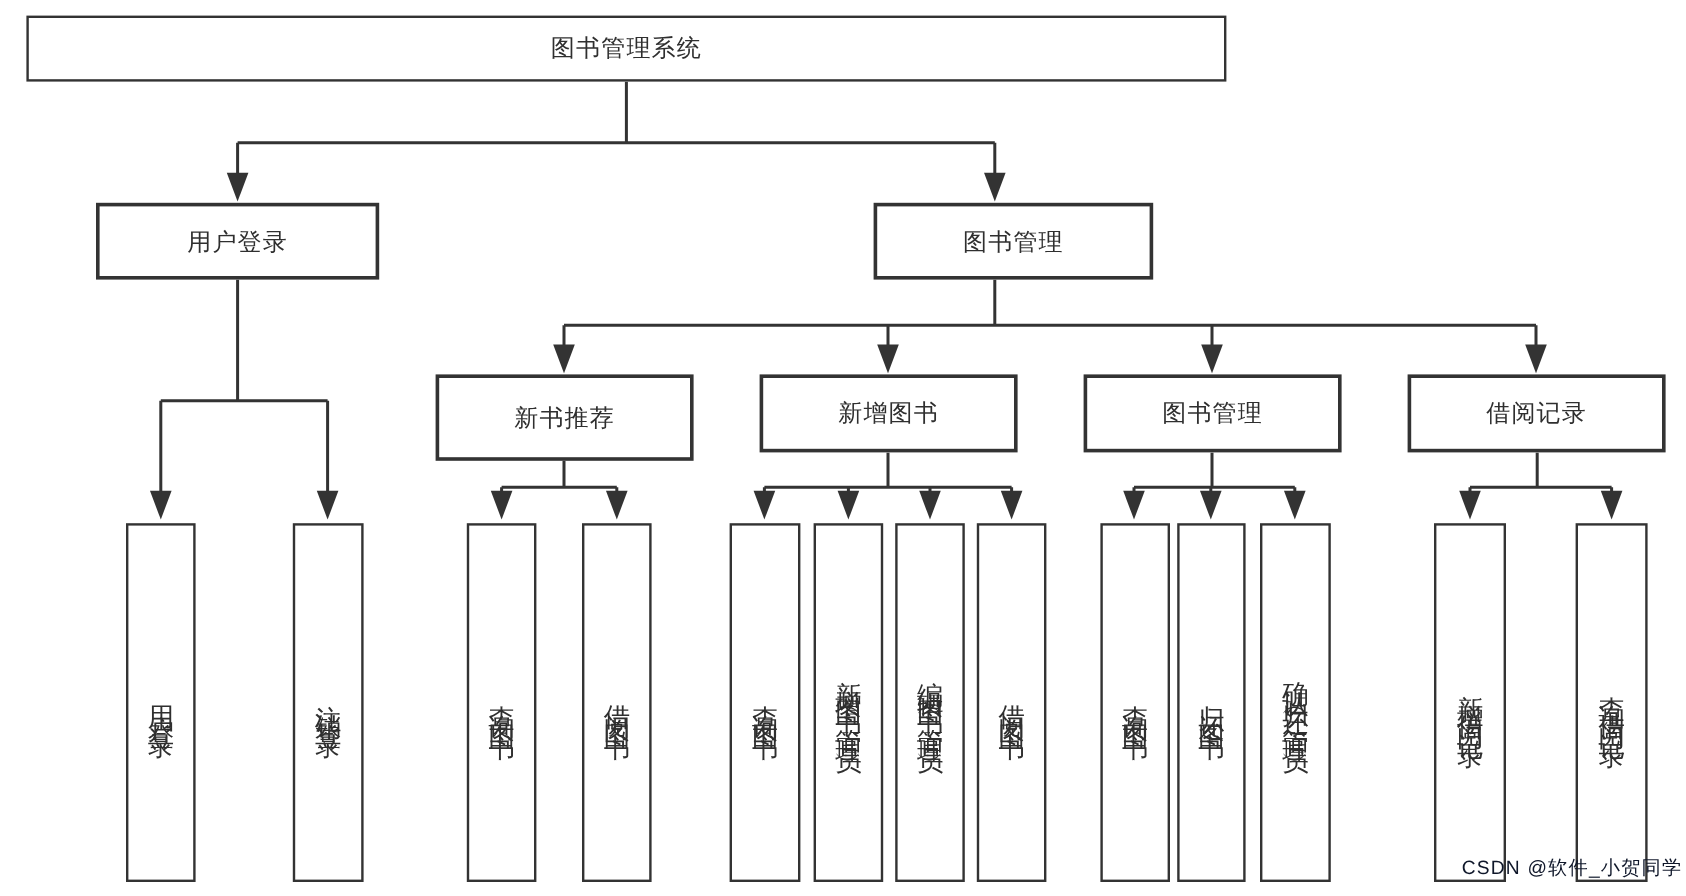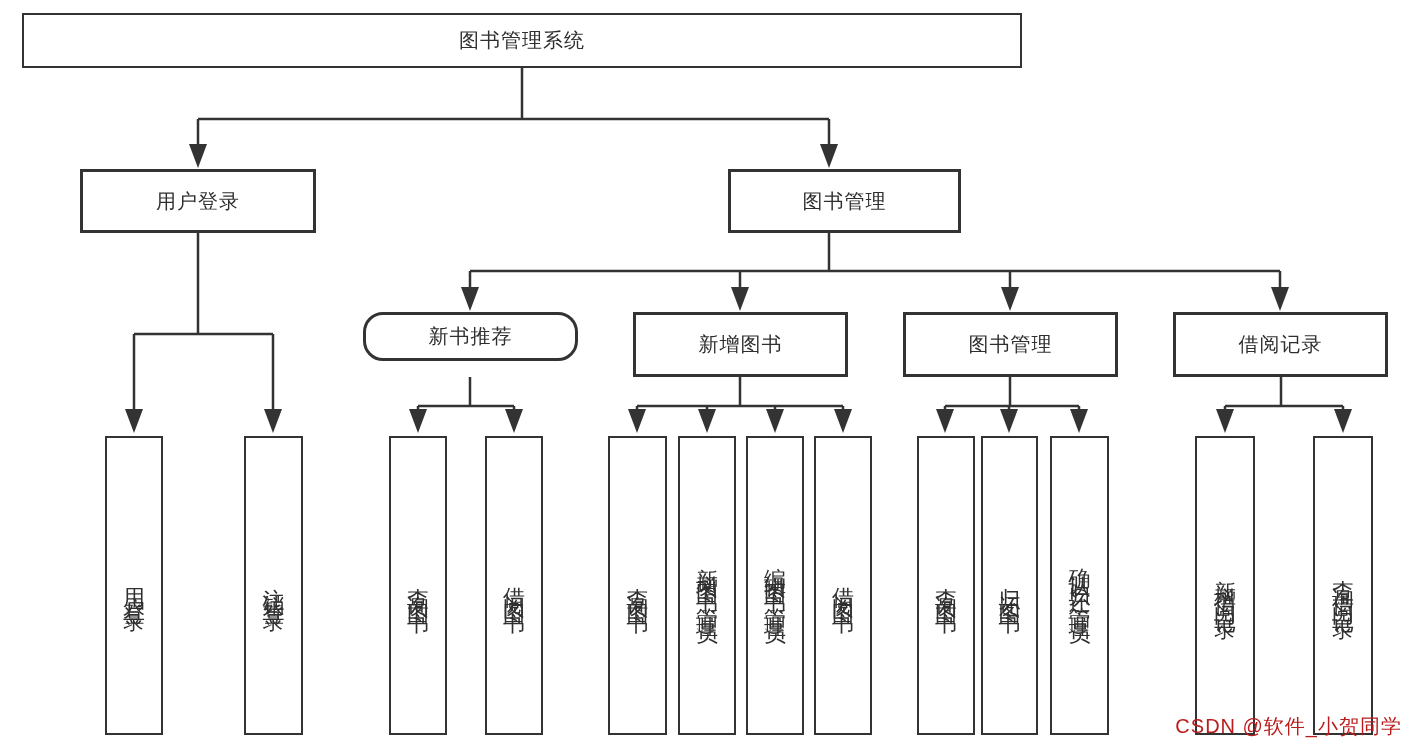--- a/index.html
+++ b/index.html
@@ -47,22 +47,22 @@
     writing-mode: vertical-rl;
     text-orientation: mixed;
     font-size: 22px;
     letter-spacing: 8px;
     line-height: 1.1;
   }
   .watermark {
     position: absolute;
     right: 3px;
     top: 713px;
-    font-size: 20px;
-    color: #b91c1c;
+    font-size: 16px;
+    color: #0f172a;
     letter-spacing: 1px;
     white-space: nowrap;
     z-index: 5;
   }
   .line {
     stroke: #333333;
     stroke-width: 2.5;
     fill: none;
   }
   .arrow {
@@ -122,21 +122,21 @@
     <span>图书管理系统</span>
   </div>
 
   <div class="node lvl2 hlabel" style="left:80px; top:169px; width:236px; height:64px;">
     <span>用户登录</span>
   </div>
   <div class="node lvl2 hlabel" style="left:712px; top:169px; width:233px; height:64px;margin-left:16px;">
     <span>图书管理</span>
   </div>
 
-  <div class="node lvl3 hlabel" style="left:363px; top:312px; width:215px; height:49px;border-radius:20px;">
+  <div class="node lvl3 hlabel" style="left:363px; top:312px; width:215px; height:72px;">
     <span>新书推荐</span>
   </div>
   <div class="node lvl3 hlabel" style="left:633px; top:312px; width:215px; height:65px;">
     <span>新增图书</span>
   </div>
   <div class="node lvl3 hlabel" style="left:903px; top:312px; width:215px; height:65px;">
     <span>图书管理</span>
   </div>
   <div class="node lvl3 hlabel" style="left:1173px; top:312px; width:215px; height:65px;">
     <span>借阅记录</span>

